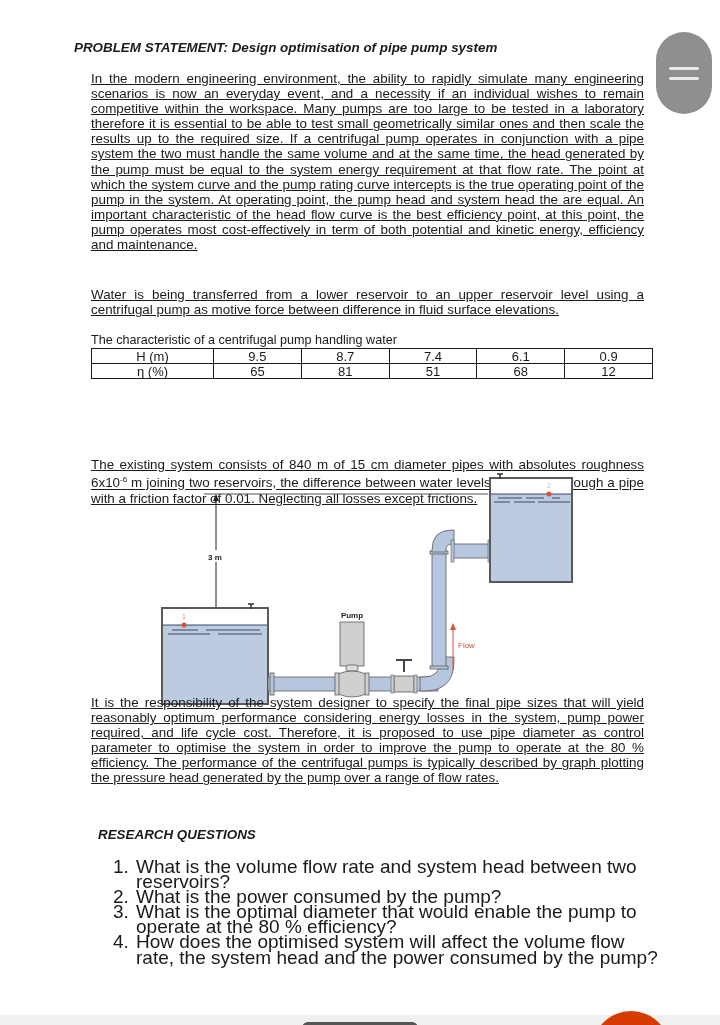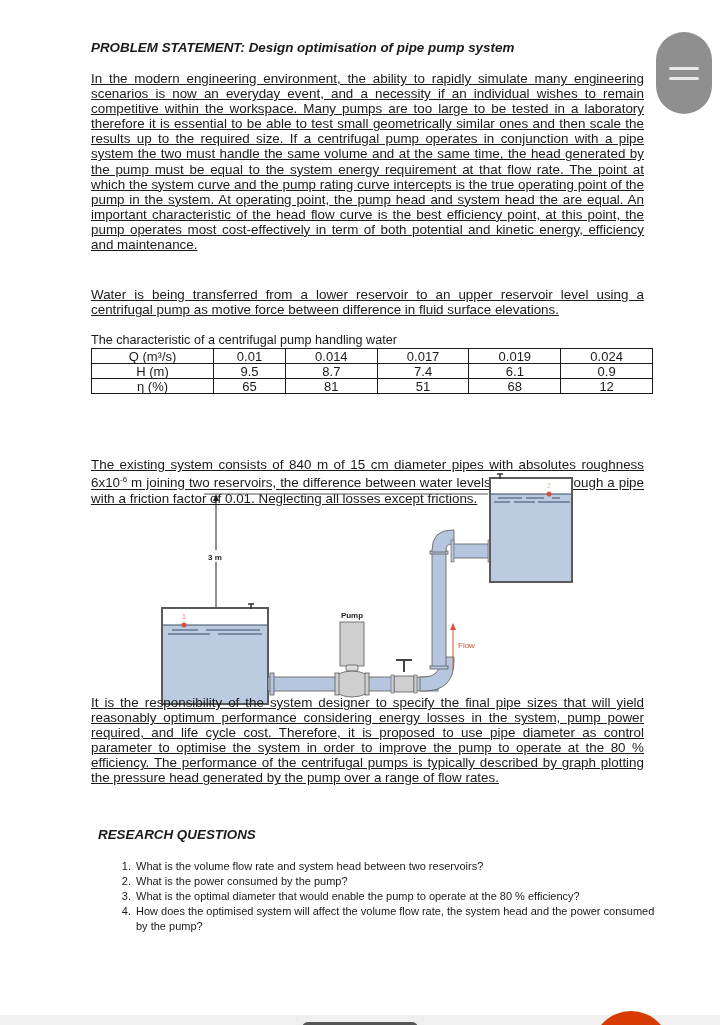--- a/index.html
+++ b/index.html
@@ -1,36 +1,36 @@
 <!DOCTYPE html>
 <html><head>
   <meta charset="utf-8">
   <style>
     html, body { margin: 0; padding: 0; }
     body {
       width: 720px; height: 1025px; background: #ffffff; position: relative; overflow: hidden;
       font-family: "Liberation Sans", sans-serif; color: #1a1a1a;
     }
-    .title { position: absolute; left: 91px; top: 40px; font-size: 13.4px; font-weight: bold; font-style: italic; white-space: nowrap; }
+    .title { position: absolute; left: 74px; top: 40px; font-size: 13.4px; font-weight: bold; font-style: italic; white-space: nowrap; }
     .para { position: absolute; left: 91px; width: 553px; font-size: 13.4px; line-height: 15.1px; text-align: justify; text-align-last: left; text-decoration: underline; }
     .p1 { top: 71px; }
     .p2 { top: 287px; }
     .caption { position: absolute; left: 91px; top: 333px; font-size: 12.6px; line-height: 14px; text-align: center; }
     table.char {
       position: absolute; left: 91px; top: 348px; width: 562px; border-collapse: collapse;
       font-size: 13px; line-height: 13px;
     }
     table.char td { border: 1px solid #1a1a1a; text-align: center; padding: 0; height: 14px; }
     table.char td.rowhead { width: 121px; }
     .p3 { top: 416px; margin-top: 41px; }
     .p4 { top: 695px; }
     .section { position: absolute; left: 98px; top: 827px; font-size: 13.4px; font-weight: bold; font-style: italic; }
     ol.questions {
       position: absolute; left: 112px; top: 859px; width: 532px; margin: 0; padding: 0 0 0 22px;
-      font-size: 11px; line-height: 15.1px;
+      font-size: 19px; line-height: 15.1px;
     }
     ol.questions li { padding-left: 2px; }
     .diagram { position: absolute; left: 150px; top: 470px; width: 440px; height: 240px; }
     .scroll-handle {
       position: absolute; left: 656px; top: 32px; width: 56px; height: 82px; border-radius: 28px;
       background: #8f8f8f; cursor: pointer;
     }
     .scroll-handle .bar { position: absolute; left: 13px; width: 30px; height: 3px; background: #e9e9e9; border-radius: 2px; }
     .bottom-bar { position: absolute; left: 0; top: 1015px; width: 720px; height: 10px; background: #f0f0f0; }
     .bottom-pill { position: absolute; left: 302px; top: 1022px; width: 116px; height: 10px; background: #555; border-radius: 6px 6px 0 0; }
@@ -42,28 +42,20 @@
 <div class="title">PROBLEM STATEMENT: Design optimisation of pipe pump system</div>
 
 <div class="para p1">In the modern engineering environment, the ability to rapidly simulate many engineering scenarios is now an everyday event, and a necessity if an individual wishes to remain competitive within the workspace. Many pumps are too large to be tested in a laboratory therefore it is essential to be able to test small geometrically similar ones and then scale the results up to the required size. If a centrifugal pump operates in conjunction with a pipe system the two must handle the same volume and at the same time, the head generated by the pump must be equal to the system energy requirement at that flow rate. The point at which the system curve and the pump rating curve intercepts is the true operating point of the pump in the system. At operating point, the pump head and system head the are equal. An important characteristic of the head flow curve is the best efficiency point, at this point, the pump operates most cost-effectively in term of both potential and kinetic energy, efficiency and maintenance.</div>
 
 <div class="para p2">Water is being transferred from a lower reservoir to an upper reservoir level using a centrifugal pump as motive force between difference in fluid surface elevations.</div>
 
 <div class="caption">The characteristic of a centrifugal pump handling water</div>
 
 <table class="char">
   <tbody>
-      <tr>
-    <td class="rowhead">Q (m³/s)</td>
-    <td>0.01</td>
-    <td>0.014</td>
-    <td>0.017</td>
-    <td>0.019</td>
-    <td>0.024</td>
-  </tr>
   <tr>
     <td class="rowhead">H (m)</td>
     <td>9.5</td>
     <td>8.7</td>
     <td>7.4</td>
     <td>6.1</td>
     <td>0.9</td>
   </tr>
   <tr>
     <td class="rowhead">η (%)</td>

